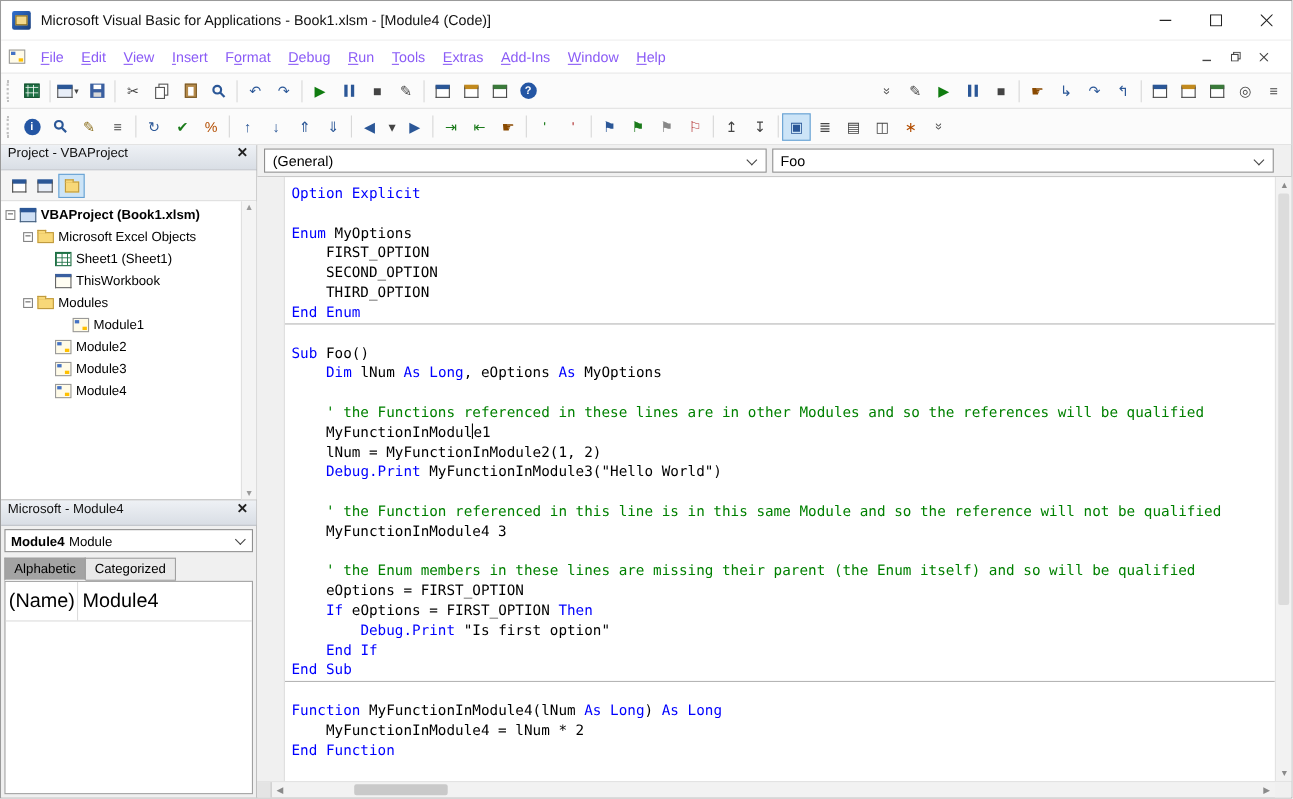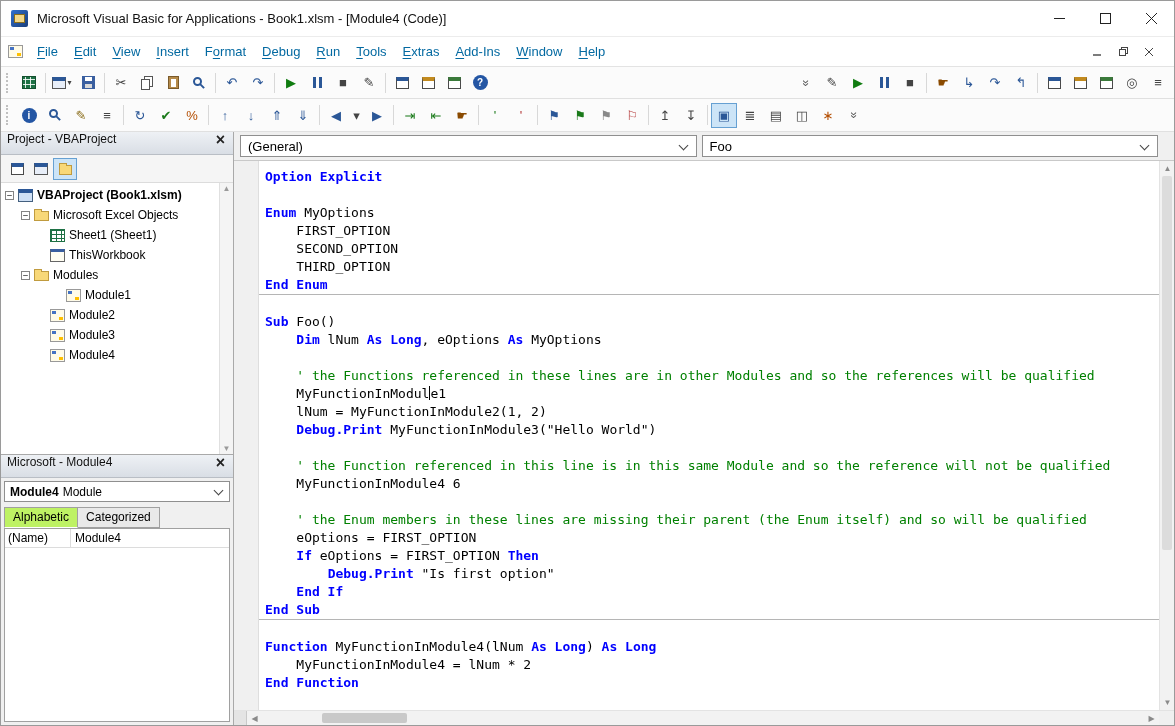--- a/index.html
+++ b/index.html
@@ -10,21 +10,21 @@
   .titlebar { height:36px; background:#fff; display:flex; align-items:center; padding-left:10px; border-bottom:1px solid #ececec; flex:none; }
   .app-icon { width:17px; height:17px; background:linear-gradient(135deg,#2f6fce,#1b3f7a); border-radius:2px; position:relative; flex:none; }
   .app-icon::after { content:""; position:absolute; left:3px; top:4px; right:3px; bottom:4px; background:#f3d88a; border:1px solid #8a6d1a; }
   .title-text { font-size:13px; color:#111; margin-left:9px; white-space:nowrap; }
   .win-controls { margin-left:auto; display:flex; height:100%; }
   .win-btn { width:46px; height:100%; display:flex; align-items:center; justify-content:center; }
   .win-btn svg { display:block; }
 
   
   .menubar { height:30px; background:#fff; border-bottom:1px solid #e3e3e3; display:flex; align-items:center; padding:0 6px; flex:none; }
-  .menu-item { padding:4px 8px; font-size:13px; color:#0369a1; white-space:nowrap; }
+  .menu-item { padding:4px 8px; font-size:13px; color:#8b5cf6; white-space:nowrap; }
   .menu-item u { text-underline-offset:2px; }
   .mdi-controls { margin-left:auto; display:flex; gap:4px; padding-right:8px; }
   .mdi-btn { width:22px; height:20px; display:flex; align-items:center; justify-content:center; border:1px solid transparent; }
 
   
   .toolbar { background:#fbfbfb; border-bottom:1px solid #e0e0e0; display:flex; align-items:center; padding:0 3px; flex:none; }
   .toolbar.row1 { height:32px; }
   .toolbar.row2 { height:33px; }
   .grip { width:5px; height:20px; border-left:2px dotted #c0c0c0; margin:0 5px 0 2px; flex:none; }
   .tbtn { width:26px; height:25px; display:flex; align-items:center; justify-content:center; border:1px solid transparent; flex:none; color:#3c3c3c; }
@@ -87,35 +87,35 @@
   .mini-scroll { width:14px; background:#f4f4f4; border-left:1px solid #e0e0e0; display:flex; flex-direction:column; justify-content:space-between; align-items:center; padding:1px 0; flex:none; }
   .mini-arrow { font-size:8px; color:#9a9a9a; }
 
   
   .props-section { flex:1; display:flex; flex-direction:column; min-height:0; }
   .prop-combo { height:21px; margin:3px; border:1px solid #8f8f8f; background:#fff; display:flex; align-items:center; padding:0 5px; font-size:12px; flex:none; }
   .prop-combo .bold { font-weight:bold; }
   .chev { width:7px; height:7px; border-right:1.6px solid #444; border-bottom:1.6px solid #444; transform:rotate(45deg); margin:-3px 2px 0 auto; flex:none; }
   .prop-tabs { display:flex; padding:2px 0 0 3px; flex:none; }
   .ptab { font-size:12px; padding:2px 8px 3px; border:1px solid #a0a0a0; background:#e9e9e9; margin-right:-1px; position:relative; }
-  .ptab.active { background:#bef264; border-bottom-color:#fff; z-index:2; }
+  .ptab.active { background:#a3a3a3; border-bottom-color:#fff; z-index:2; }
   .prop-grid { flex:1; background:#fff; border:1px solid #a0a0a0; margin:0 3px 3px 3px; overflow:hidden; }
-  .prop-row { display:flex; height:19px; border-bottom:1px solid #dcdcdc; font-size:12px; align-items:center; }
+  .prop-row { display:flex; height:36px; border-bottom:1px solid #dcdcdc; font-size:18px; align-items:center; }
   .prop-name { width:66px; border-right:1px solid #dcdcdc; padding-left:3px; height:100%; display:flex; align-items:center; }
   .prop-value { flex:1; padding-left:4px; }
 
   
   .combo-row { height:28px; background:#f0f0f0; display:flex; gap:5px; padding:3px 16px 2px 6px; flex:none; }
   .combo { flex:1; height:22px; border:1px solid #8f8f8f; background:#fff; display:flex; align-items:center; padding:0 7px; font-size:13px; min-width:0; }
   .combo .chev { margin-top:-2px; }
   .code-body { flex:1; display:flex; min-height:0; background:#fff; border-top:1px solid #c9c9c9; }
   .margin-bar { width:25px; background:#f0f0f0; border-right:1px solid #dedede; flex:none; }
   .code-editor { flex:1; padding:7px 0 0 6px; overflow:hidden; font:13px/18px "DejaVu Sans Mono","Liberation Mono",monospace; color:var(--tx,#000); }
   .code-line { height:18px; white-space:pre; }
-  .kw { color:var(--kw,#0000ff);font-weight:bold; }
+  .kw { color:var(--kw,#0000ff); }
   .cm { color:var(--cm,#008000); }
   .tx { color:var(--tx,#000); }
   .proc-sep { height:0; border-top:1px solid #b5b5b5; margin-left:-6px; }
   .caret { display:inline-block; width:1px; height:14px; background:#000; vertical-align:-2px; }
 
   .vscroll { width:15px; background:#f2f2f2; border-left:1px solid #e3e3e3; display:flex; flex-direction:column; flex:none; }
   .vscroll .sb-arrow,.hscroll .sb-arrow { width:15px; height:15px; display:flex; align-items:center; justify-content:center; font-size:8px; color:#8a8a8a; flex:none; }
   .vtrack { flex:1; position:relative; }
   .vthumb { position:absolute; top:0; left:2px; right:2px; height:72%; background:#dcdcdc; border-radius:2px; }
   .hscroll-row { height:15px; display:flex; background:#f2f2f2; border-top:1px solid #e3e3e3; flex:none; }
@@ -524,21 +524,21 @@
             <div class="code-line">&nbsp;</div>
             <div class="code-line"><span class="kw">Sub</span><span class="tx"> Foo()</span></div>
             <div class="code-line"><span class="tx">    </span><span class="kw">Dim</span><span class="tx"> lNum </span><span class="kw">As</span><span class="tx"> </span><span class="kw">Long</span><span class="tx">, eOptions </span><span class="kw">As</span><span class="tx"> MyOptions</span></div>
             <div class="code-line">&nbsp;</div>
             <div class="code-line"><span class="cm">    ' the Functions referenced in these lines are in other Modules and so the references will be qualified</span></div>
             <div class="code-line"><span class="tx">    MyFunctionInModul</span><span class="caret"></span><span class="tx">e1</span></div>
             <div class="code-line"><span class="tx">    lNum = MyFunctionInModule2(1, 2)</span></div>
             <div class="code-line"><span class="tx">    </span><span class="kw">Debug.Print</span><span class="tx"> MyFunctionInModule3("Hello World")</span></div>
             <div class="code-line">&nbsp;</div>
             <div class="code-line"><span class="cm">    ' the Function referenced in this line is in this same Module and so the reference will not be qualified</span></div>
-            <div class="code-line"><span class="tx">    MyFunctionInModule4 6</span></div>
+            <div class="code-line"><span class="tx">    MyFunctionInModule4 3</span></div>
             <div class="code-line">&nbsp;</div>
             <div class="code-line"><span class="cm">    ' the Enum members in these lines are missing their parent (the Enum itself) and so will be qualified</span></div>
             <div class="code-line"><span class="tx">    eOptions = FIRST_OPTION</span></div>
             <div class="code-line"><span class="tx">    </span><span class="kw">If</span><span class="tx"> eOptions = FIRST_OPTION </span><span class="kw">Then</span></div>
             <div class="code-line"><span class="tx">        </span><span class="kw">Debug.Print</span><span class="tx"> "Is first option"</span></div>
             <div class="code-line"><span class="tx">    </span><span class="kw">End If</span></div>
             <div class="code-line"><span class="kw">End Sub</span></div>
             <div class="proc-sep"></div>
             <div class="code-line">&nbsp;</div>
             <div class="code-line"><span class="kw">Function</span><span class="tx"> MyFunctionInModule4(lNum </span><span class="kw">As</span><span class="tx"> </span><span class="kw">Long</span><span class="tx">) </span><span class="kw">As</span><span class="tx"> </span><span class="kw">Long</span></div>

